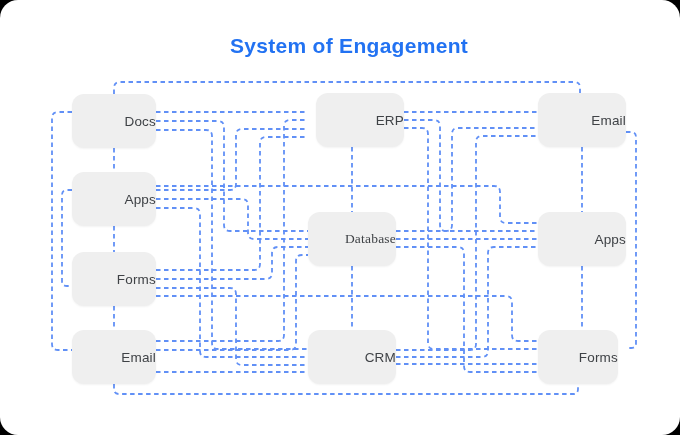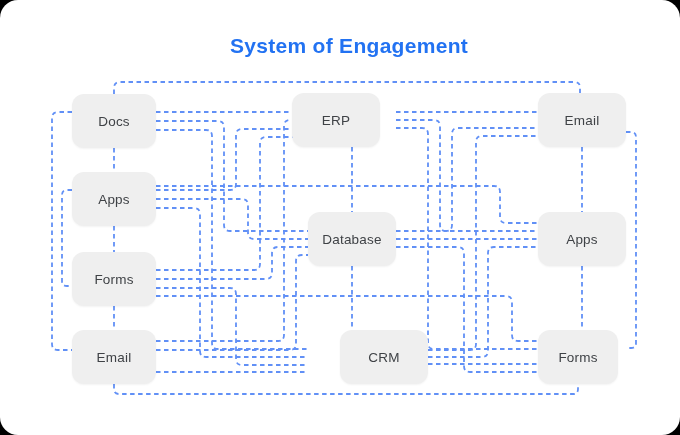--- a/index.html
+++ b/index.html
@@ -31,21 +31,21 @@
   .connections-layer {
     position: absolute;
     top: 0;
     left: 0;
     z-index: 1;
   }
   .node {
     position: absolute;
     display: flex;
     align-items: center;
-    justify-content: center;
+    justify-content: flex-end;
     border-radius: 12px;
     box-shadow: 0 1px 2px rgba(0,0,0,0.05);
     z-index: 2;
   }
   .node-label {
     font-size: 13.5px;
     letter-spacing: 0.2px;
   }
 </style>
 </head>
@@ -96,27 +96,27 @@
       </div>
       <div class="node" style="left: 72px; top: 172px; width: 84px; height: 54px; background: rgb(239, 239, 239);">
         <span class="node-label" style="color: rgb(63, 66, 70);">Apps</span>
       </div>
       <div class="node" style="left: 72px; top: 252px; width: 84px; height: 54px; background: rgb(239, 239, 239);">
         <span class="node-label" style="color: rgb(63, 66, 70);">Forms</span>
       </div>
       <div class="node" style="left: 72px; top: 330px; width: 84px; height: 54px; background: rgb(239, 239, 239);">
         <span class="node-label" style="color: rgb(63, 66, 70);">Email</span>
       </div>
-      <div class="node" style="left: 292px; top: 93px; width: 88px; height: 54px; background: rgb(239, 239, 239);">
+      <div class="node" style="left: 316px; top: 93px; width: 88px; height: 54px; background: rgb(239, 239, 239);">
         <span class="node-label" style="color: rgb(63, 66, 70);">ERP</span>
       </div>
-      <div class="node" style="left: 308px; top: 212px; width: 88px; height: 54px; background: rgb(239, 239, 239);">
+      <div class="node" style="left: 308px; top: 212px; width: 88px; height: 54px; background: rgb(239, 239, 239); font-family: Liberation Serif, serif;">
         <span class="node-label" style="color: rgb(63, 66, 70);">Database</span>
       </div>
-      <div class="node" style="left: 308px; top: 330px; width: 88px; height: 54px; background: rgb(239, 239, 239); margin-left: 32px;">
+      <div class="node" style="left: 308px; top: 330px; width: 88px; height: 54px; background: rgb(239, 239, 239);">
         <span class="node-label" style="color: rgb(63, 66, 70);">CRM</span>
       </div>
       <div class="node" style="left: 538px; top: 93px; width: 88px; height: 54px; background: rgb(239, 239, 239);">
         <span class="node-label" style="color: rgb(63, 66, 70);">Email</span>
       </div>
       <div class="node" style="left: 538px; top: 212px; width: 88px; height: 54px; background: rgb(239, 239, 239);">
         <span class="node-label" style="color: rgb(63, 66, 70);">Apps</span>
       </div>
       <div class="node" style="left: 538px; top: 330px; width: 80px; height: 54px; background: rgb(239, 239, 239);">
         <span class="node-label" style="color: rgb(63, 66, 70);">Forms</span>

